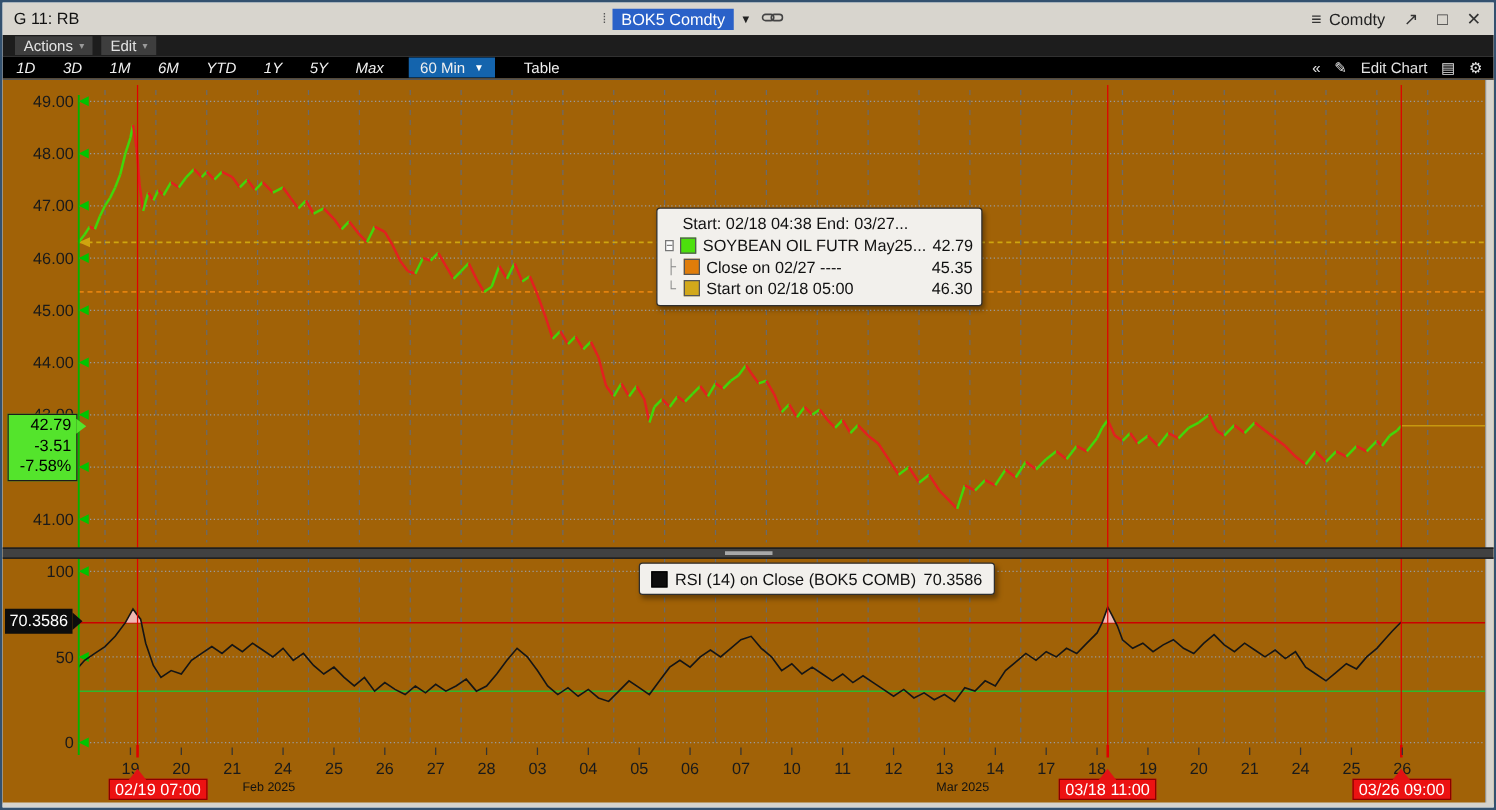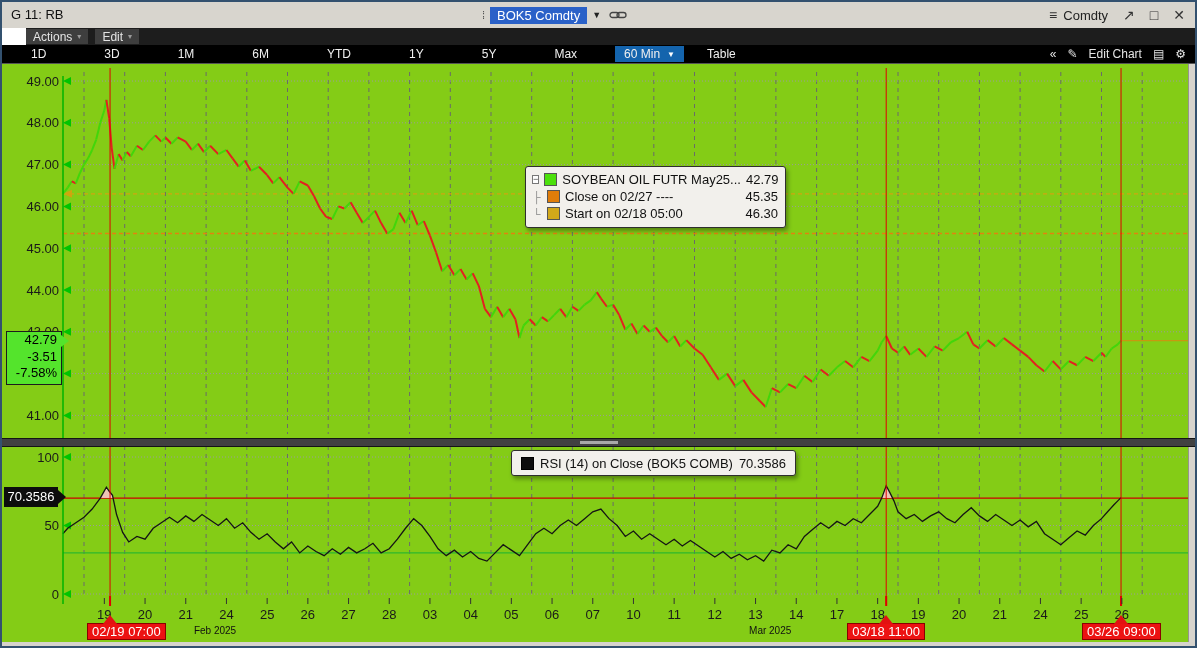--- a/index.html
+++ b/index.html
@@ -8,33 +8,33 @@
   .titlebar{position:absolute;left:0;top:0;right:0;height:26px;background:#d8d5ce;}
   .wtitle{position:absolute;left:9px;top:5px;font-size:13px;color:#111;}
   .sec-group{position:absolute;left:480px;top:0;height:26px;display:flex;align-items:center;gap:5px;}
   .grip{color:#555;font-size:11px;line-height:10px;}
   .secbox{background:#2a61c8;color:#fff;font-size:13px;padding:1px 7px;cursor:text;}
   .sec-caret{font-size:9px;color:#222;}
   .linkicon{display:inline-block;margin-left:3px;}
   .win-controls{position:absolute;right:10px;top:0;height:26px;display:flex;align-items:center;gap:15px;font-size:13px;color:#222;}
   .wc-ico{font-size:14px;color:#333;cursor:default;}
   
-  .menubar{position:absolute;top:26px;left:0;right:0;height:17px;background:#1d1d1d;display:flex;align-items:center;gap:7px;margin-left:24px;}
+  .menubar{position:absolute;top:26px;left:0;right:0;height:17px;background:#1d1d1d;display:flex;align-items:center;gap:7px;padding-left:10px;}
   .mbtn{background:#3e3e3e;color:#e4e4e4;font-size:12px;border:0;padding:0 7px;height:15px;display:flex;align-items:center;gap:5px;cursor:pointer;font-family:inherit;}
   .mcaret{color:#9a9a9a;font-size:8px;}
   
   .tabbar{position:absolute;top:43px;left:0;right:0;height:18px;background:#000;display:flex;align-items:center;color:#f0f0f0;font-size:12px;}
-  .rbtn{padding:0 29px;cursor:pointer;}
+  .rbtn{padding:0 11px;cursor:pointer;font-style:italic;}
   .interval{background:#1464ad;padding:1px 9px;margin:0 9px;display:flex;align-items:center;gap:7px;cursor:pointer;}
   .interval .sec-caret{color:#fff;font-size:8px;}
   .tbl{padding:0 14px;cursor:pointer;}
   .tab-right{margin-left:auto;display:flex;align-items:center;gap:11px;margin-right:9px;color:#e4e4e4;}
   .tab-right span{cursor:pointer;}
   
-  .chart{position:absolute;top:61px;left:0;right:0;height:579px;background:#84cc16;border-top:1px solid #555;}
+  .chart{position:absolute;top:61px;left:0;right:0;height:579px;background:#a16207;border-top:1px solid #555;}
   .chart svg{position:absolute;left:0;top:0;}
   .rstrip{position:absolute;left:1186px;top:0;width:7px;height:579px;background:#d7d4cd;border-left:1px solid #97948e;}
   .divider{position:absolute;left:0;top:374px;width:1193px;height:7px;background:#414141;border-top:1px solid #141414;border-bottom:1px solid #141414;}
   .divider .handle{position:absolute;left:578px;top:2px;width:38px;height:3px;background:#a8a8a8;cursor:row-resize;}
   
   .gbadge{position:absolute;left:4px;top:267px;width:54px;height:52px;background:#54e42c;border:1px solid #1c1c1c;font-size:13px;color:#000;}
   .gbadge div{text-align:right;padding-right:4px;line-height:16.5px;}
   .gtri{position:absolute;left:59px;top:271px;width:0;height:0;border-left:8px solid #54e42c;border-top:6px solid transparent;border-bottom:6px solid transparent;}
   
   .kbadge{position:absolute;left:2px;top:423px;width:54px;height:20px;background:#0d0d0d;color:#fff;font-size:13px;text-align:center;line-height:20px;}
@@ -455,20 +455,21 @@
       <div>42.79</div>
       <div>-3.51</div>
       <div>-7.58%</div>
     </div>
     <div class="gtri"></div>
 
     <div class="kbadge">70.3586</div>
     <div class="ktri"></div>
 
     <div class="legend">
+      <div class="hdr">Start: 02/18 04:38 End: 03/27...</div>
       <div class="lrow">
         <span class="expander">−</span>
         <span class="swatch" id="sw0" style="background: rgb(76, 224, 12);"></span>
         <span class="lab">SOYBEAN OIL FUTR May25...</span>
         <span class="val">42.79</span>
       </div>
       <div class="lrow">
         <span class="tree">├</span>
         <span class="swatch" id="sw1" style="background: rgb(224, 125, 10);"></span>
         <span class="lab">Close on 02/27 ----</span>

